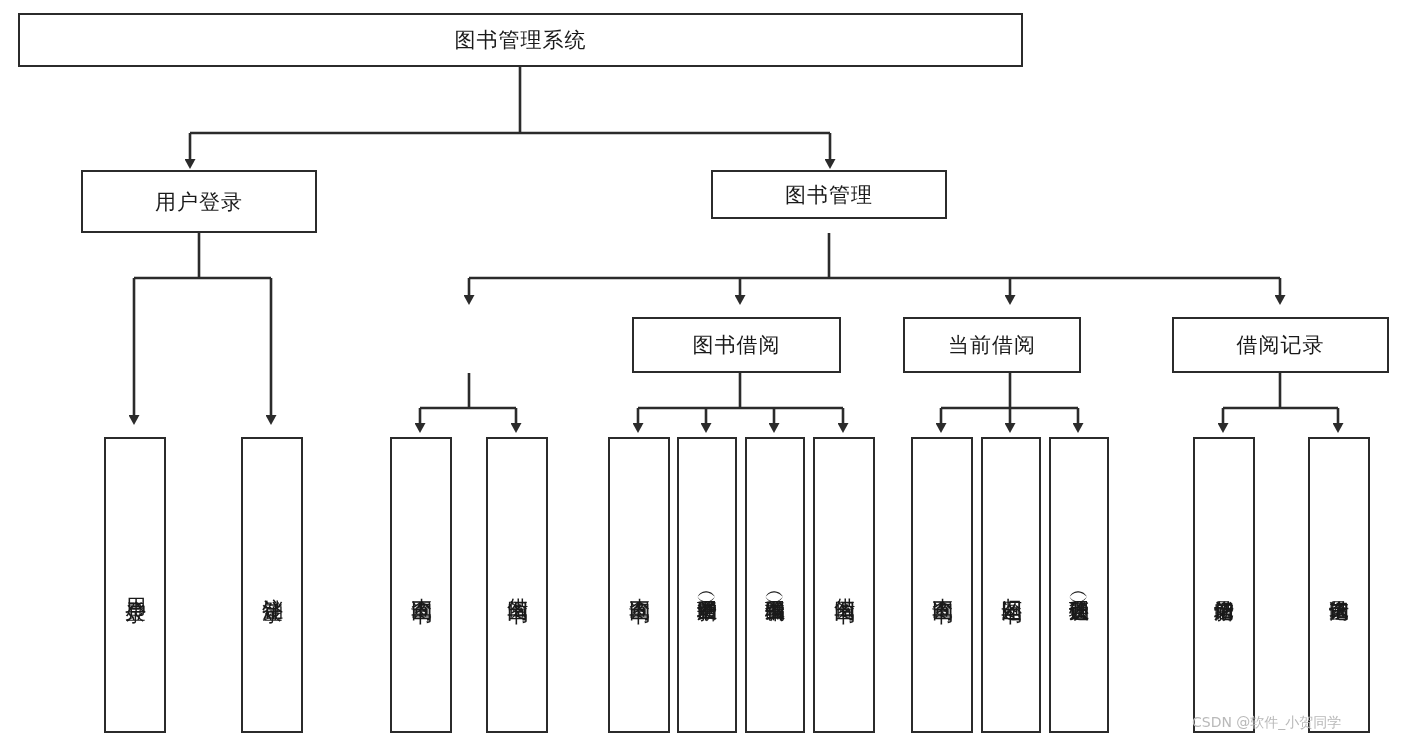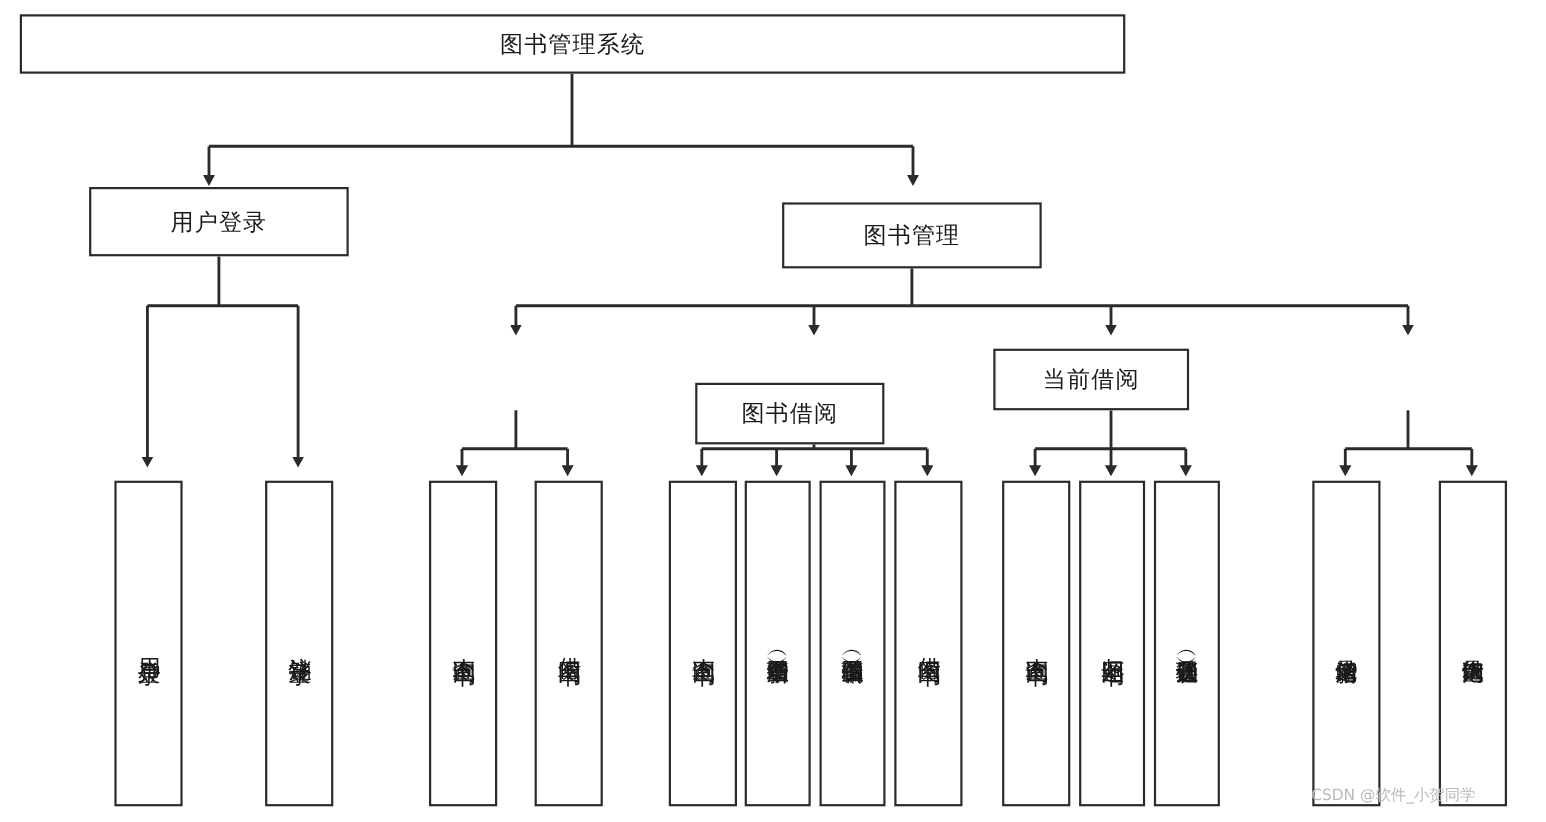--- a/index.html
+++ b/index.html
@@ -120,29 +120,32 @@
     </g>
   </svg>
 
   <div class="node h" style="left:18px; top:13px; width:1005px; height:54px;">
     <span>图书管理系统</span>
   </div>
 
   <div class="node h" style="left:81px; top:170px; width:236px; height:63px;">
     <span>用户登录</span>
   </div>
-  <div class="node h" style="left:711px; top:170px; width:236px; height:60px;margin-top:14px;">
+  <div class="node h" style="left:711px; top:170px; width:236px; height:49px;">
     <span>图书管理</span>
   </div>
 
-  <div class="node h" style="left:632px; top:317px; width:172px; height:56px;margin-top:31px;">
+  <div class="node h" style="left:632px; top:317px; width:209px; height:56px;">
     <span>图书借阅</span>
   </div>
   <div class="node h" style="left:903px; top:317px; width:178px; height:56px;justify-content:center;">
     <span>当前借阅</span>
+  </div>
+  <div class="node h" style="left:1172px; top:317px; width:217px; height:56px;">
+    <span>借阅记录</span>
   </div>
 
   <div class="node v" style="left:104px; top:437px; width:62px; height:296px;">
     <span class="vtext">用户登录</span>
   </div>
   <div class="node v" style="left:241px; top:437px; width:62px; height:296px;">
     <span class="vtext">注销登录</span>
   </div>
 
   <div class="node v" style="left:390px; top:437px; width:62px; height:296px;">

